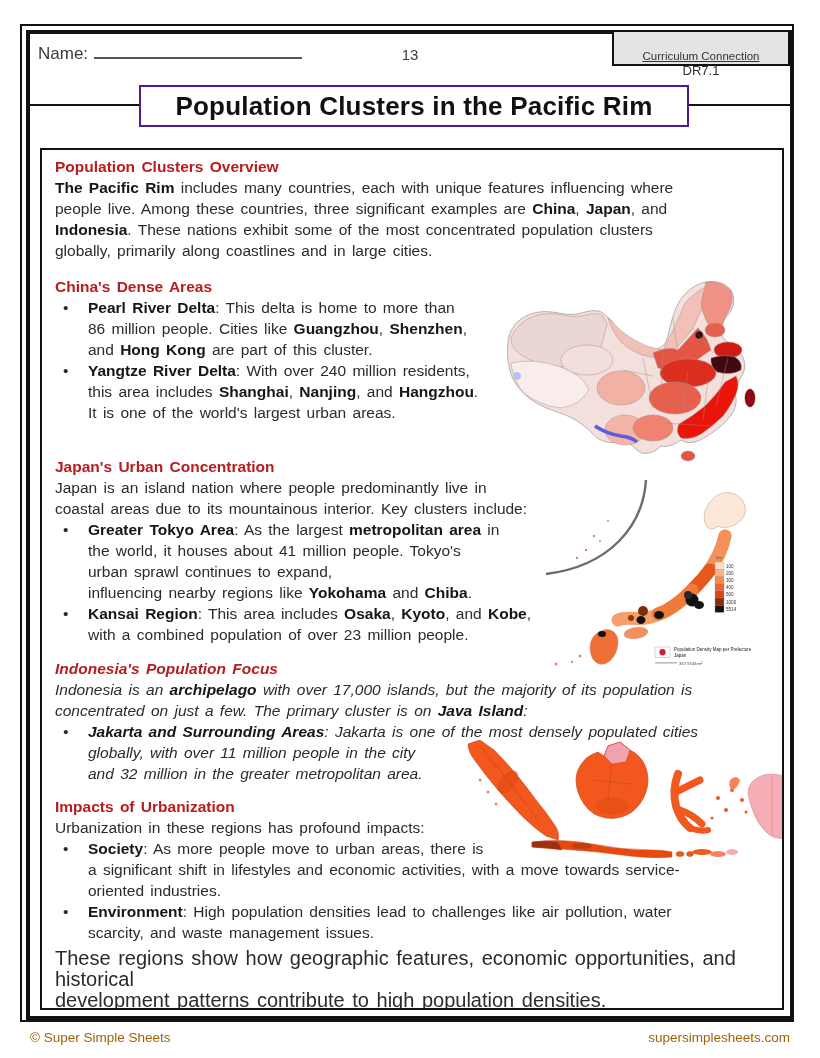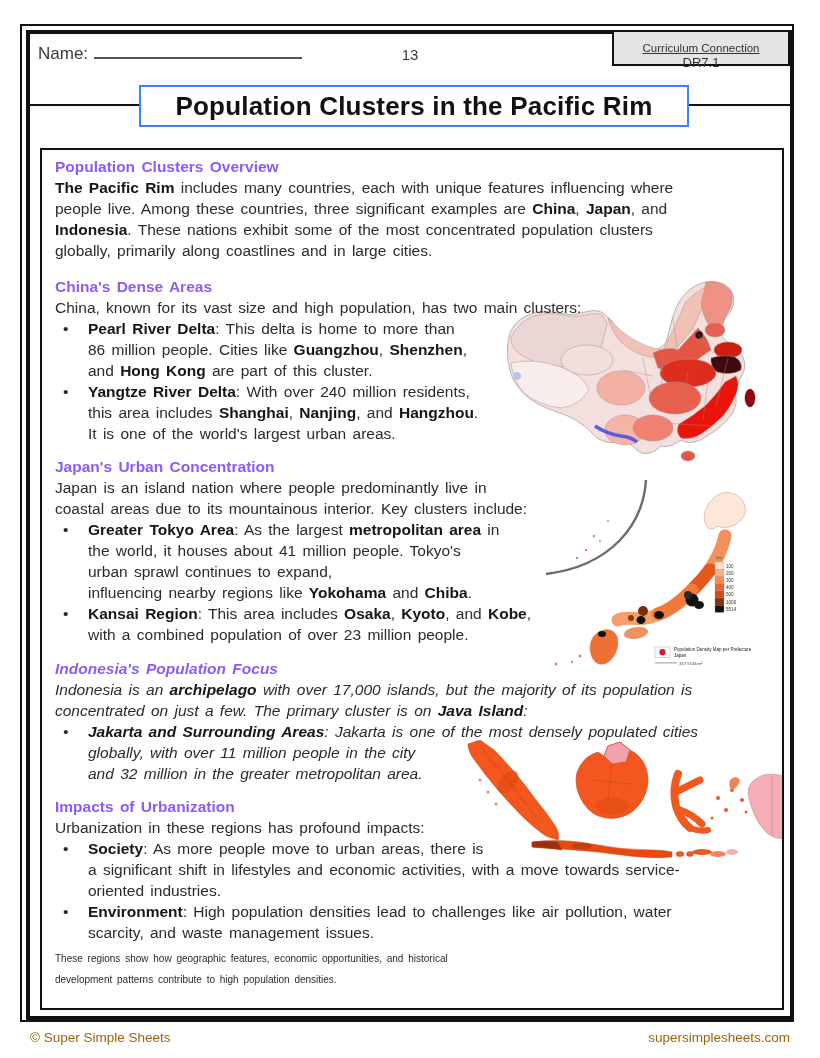--- a/index.html
+++ b/index.html
@@ -4,38 +4,38 @@
 <style>
   html,body{margin:0;padding:0;background:#fff;}
   .page{position:relative;width:820px;height:1058px;background:#fff;overflow:hidden;
         font-family:"Liberation Sans",sans-serif;color:#2b2b2b;border-radius:31px;}
   .border-outer{position:absolute;left:20px;top:24px;width:770px;height:994px;border:2px solid #111;}
   .border-inner{position:absolute;left:26px;top:30px;width:760px;height:982px;border:4px solid #111;}
   .name-row{position:absolute;left:38px;top:44px;font-size:17px;color:#3a3a3a;}
   .name-line{display:inline-block;width:208px;border-bottom:2px solid #555;height:13px;margin-left:6px;}
   .page-number{position:absolute;left:360px;top:46px;width:100px;text-align:center;font-size:15px;color:#3a3a3a;}
   .badge{position:absolute;left:612px;top:30px;width:178px;height:36px;background:#e4e4e4;
-         border:2px solid #111;text-align:center;box-sizing:border-box;padding-top:10px;z-index:3;}
+         border:2px solid #111;text-align:center;box-sizing:border-box;padding-top:18px;z-index:3;}
   .badge-line1{font-size:11.5px;color:#333;text-decoration:underline;}
   .badge-line2{font-size:13px;color:#333;margin-top:1px;}
   .header-rule{position:absolute;left:30px;top:104px;width:760px;border-top:2px solid #111;z-index:1;}
-  .title-box{position:absolute;left:139px;top:85px;width:550px;height:42px;background:#fff;border:2px solid #3b82f6;
+  .title-box{position:absolute;left:139px;top:85px;width:550px;height:42px;background:#fff;border:2px solid #4c1d95;
              z-index:2;display:flex;align-items:center;justify-content:center;box-sizing:border-box;}
   .title-box span{font-size:26px;font-weight:700;letter-spacing:.2px;color:#111;}
   .content-box{position:absolute;left:40px;top:148px;width:744px;height:862px;border:2px solid #111;
                box-sizing:border-box;overflow:hidden;background:#fff;}
   .sec{position:absolute;left:13px;width:712px;z-index:2;font-size:15.5px;line-height:21px;word-spacing:2px;}
-  .sec .heading{font-weight:700;color:#8b5cf6;}
+  .sec .heading{font-weight:700;color:#b91c1c;}
   .sec .intro{color:#2b2b2b;}
   .sec strong{font-weight:700;color:#161616;}
   .bullet{display:flex;}
   .bm{width:25px;padding-left:8px;box-sizing:content-box;flex:none;}
   .bt{flex:1;}
   .sec1{top:6px;} .sec2{top:126px;} .sec3{top:306px;} .sec4{top:508px;font-style:italic;} .sec5{top:646px;}
-  .closing{position:absolute;left:13px;top:798px;width:712px;font-size:10px;line-height:21px;word-spacing:2px;z-index:2;}
+  .closing{position:absolute;left:13px;top:798px;width:712px;font-size:20px;line-height:21px;word-spacing:2px;z-index:2;}
   .map{position:absolute;z-index:1;}
   .map-china{left:461px;top:108px;}
   .map-japan{left:500px;top:328px;}
   .map-indonesia{left:420px;top:590px;}
   .footer{position:absolute;left:30px;right:30px;top:1030px;display:flex;justify-content:space-between;
           font-size:13.5px;color:#a16207;}
   svg text{font-family:"Liberation Sans",sans-serif;}
 </style>
 </head>
 <body>
@@ -205,21 +205,20 @@
       </g>
     </svg>
 
     <div class="sec sec1">
       <div class="heading">Population Clusters Overview</div>
       <div class="intro"><strong>The Pacific Rim</strong> includes many countries, each with unique features influencing where<br>people live. Among these countries, three significant examples are <strong>China</strong>, <strong>Japan</strong>, and<br><strong>Indonesia</strong>. These nations exhibit some of the most concentrated population clusters<br>globally, primarily along coastlines and in large cities.</div>
     </div>
 
     <div class="sec sec2">
       <div class="heading">China's Dense Areas</div>
-      <div class="intro">China, known for its vast size and high population, has two main clusters:</div>
       <div class="bullet">
         <span class="bm">•</span>
         <div class="bt"><strong>Pearl River Delta</strong>: This delta is home to more than<br>86 million people. Cities like <strong>Guangzhou</strong>, <strong>Shenzhen</strong>,<br>and <strong>Hong Kong</strong> are part of this cluster.</div>
       </div>
       <div class="bullet">
         <span class="bm">•</span>
         <div class="bt"><strong>Yangtze River Delta</strong>: With over 240 million residents,<br>this area includes <strong>Shanghai</strong>, <strong>Nanjing</strong>, and <strong>Hangzhou</strong>.<br>It is one of the world's largest urban areas.</div>
       </div>
     </div>
 

